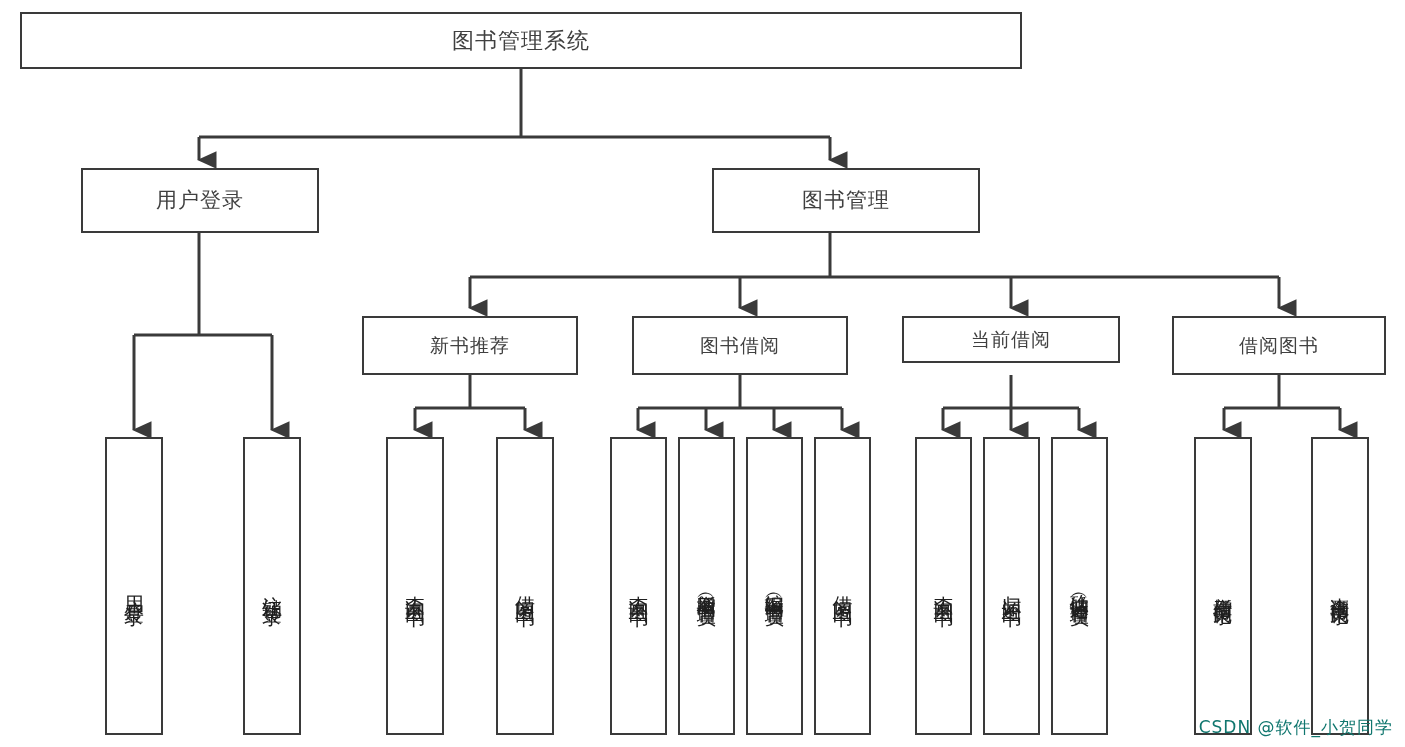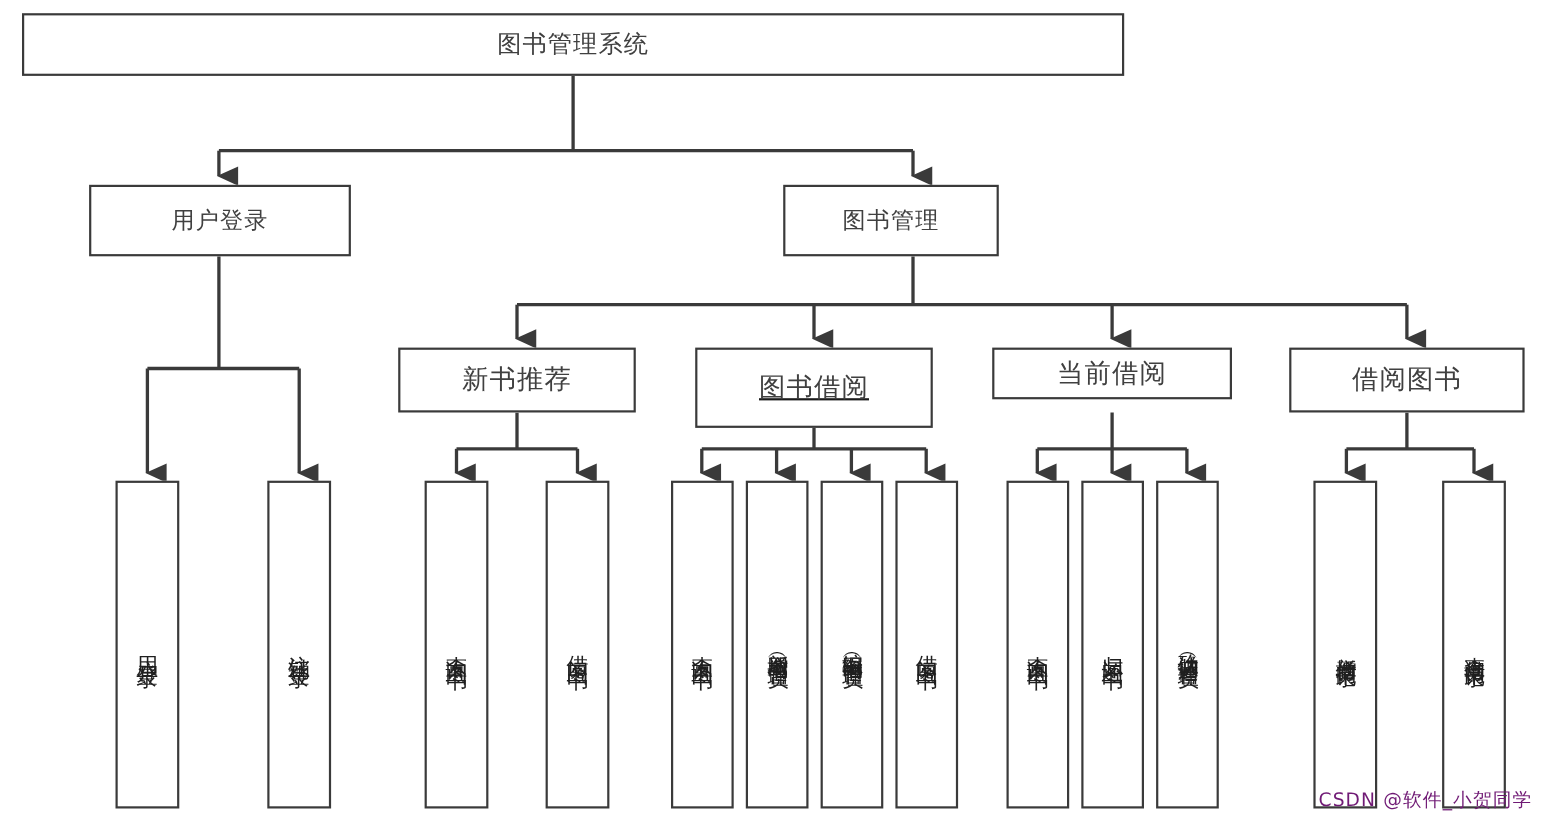--- a/index.html
+++ b/index.html
@@ -23,21 +23,21 @@
   }
   .node .lbl{
     font-size:21px;
     line-height:1.18;
     letter-spacing:1px;
     white-space:nowrap;
     color:#404040;
   }
   .node.root .lbl{font-size:22px;}
   .node.lvl2 .lbl{font-size:21px;}
-  .node.lvl3 .lbl{font-size:24px;}
+  .node.lvl3 .lbl{font-size:19px;}
 
   
   .leaf{
     position:absolute;
     box-sizing:border-box;
     background:#ffffff;
     border:2px solid #3a3a3a;
     display:flex;
     align-items:center;
     justify-content:center;
@@ -53,21 +53,21 @@
     white-space:nowrap;
     max-height:100%;
   }
   .leaf.tall .vlbl{font-size:19px;letter-spacing:2px;}
 
   #watermark{
     position:absolute;
     right:12px;
     bottom:8px;
     font-size:17px;
-    color:#701a75;
+    color:#0f766e;
     letter-spacing:1px;
     white-space:nowrap;
   }
 </style>
 </head>
 <body>
 
 <div id="canvas">
 
   <svg id="wires" viewBox="0 0 1405 747" xmlns="http://www.w3.org/2000/svg">
@@ -120,28 +120,28 @@
     </g>
   </svg>
 
   <div class="node root" style="left:20px;top:12px;width:1002px;height:57px;">
     <span class="lbl">图书管理系统</span>
   </div>
 
   <div class="node lvl2" style="left:81px;top:168px;width:238px;height:65px;">
     <span class="lbl">用户登录</span>
   </div>
-  <div class="node lvl2" style="left:712px;top:168px;width:196px;height:65px;">
+  <div class="node lvl2" style="left:712px;top:168px;width:268px;height:65px;">
     <span class="lbl">图书管理</span>
   </div>
 
   <div class="node lvl3" style="left:362px;top:316px;width:216px;height:59px;">
     <span class="lbl">新书推荐</span>
   </div>
-  <div class="node lvl3" style="left:632px;top:316px;width:216px;height:73px;text-decoration:underline;">
+  <div class="node lvl3" style="left:632px;top:316px;width:216px;height:59px;">
     <span class="lbl">图书借阅</span>
   </div>
   <div class="node lvl3" style="left:902px;top:316px;width:218px;height:47px;">
     <span class="lbl">当前借阅</span>
   </div>
   <div class="node lvl3" style="left:1172px;top:316px;width:214px;height:59px;">
     <span class="lbl">借阅图书</span>
   </div>
 
   <div class="leaf" style="left:105px;top:437px;width:58px;height:298px;">

